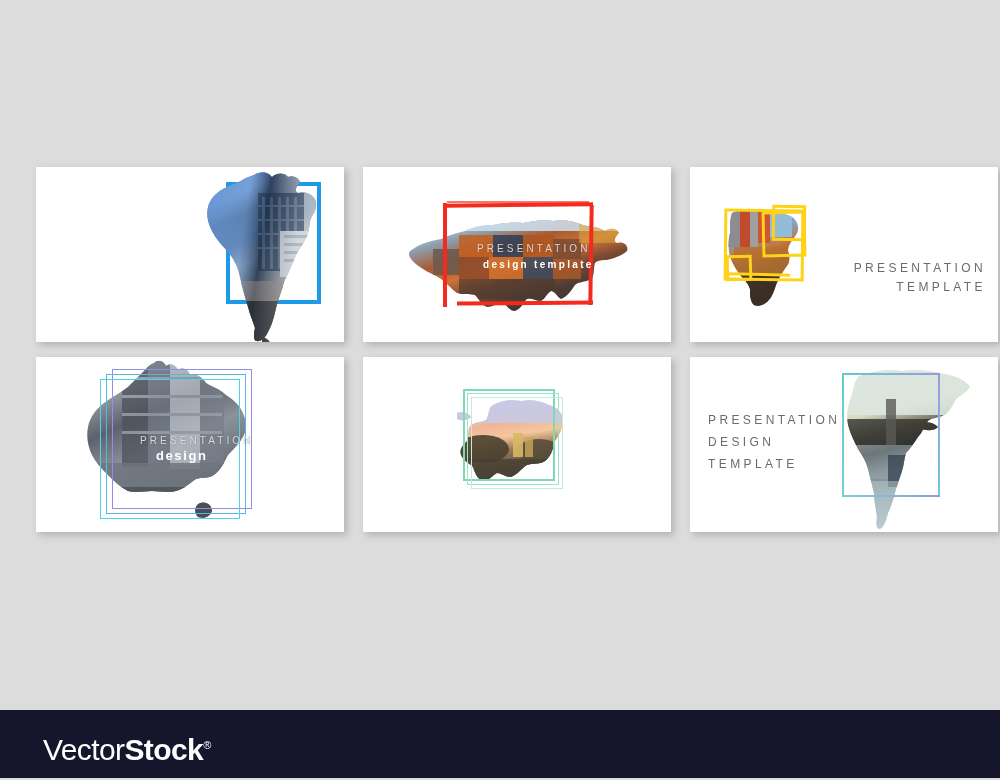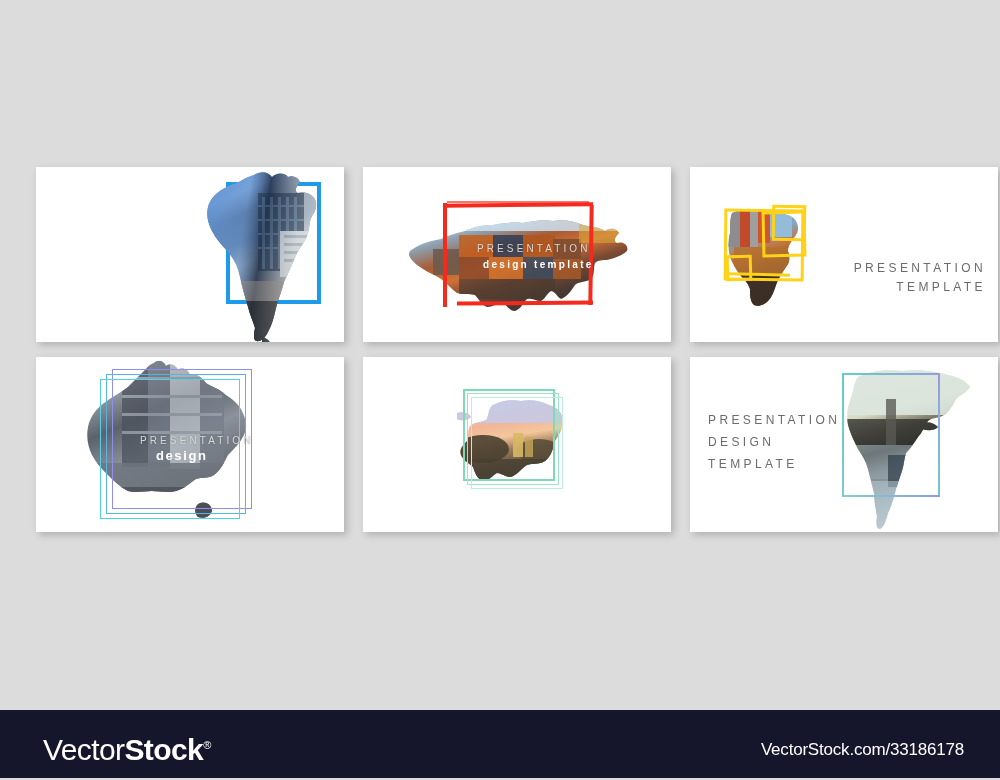--- a/index.html
+++ b/index.html
@@ -392,14 +392,13 @@
     <div class="txt t-gray" style="left:18px;top:78px;">DESIGN</div>
     <div class="txt t-gray" style="left:18px;top:100px;">TEMPLATE</div>
   </div>
 
 </div>
 
 <div class="footer">
   <div class="logo">
     <span class="thin">Vector</span><span class="bold">Stock</span><span class="reg">®</span>
   </div>
-  <div class="url">VectorStock.com/33186178</div>
 </div>
 
 </body></html>

